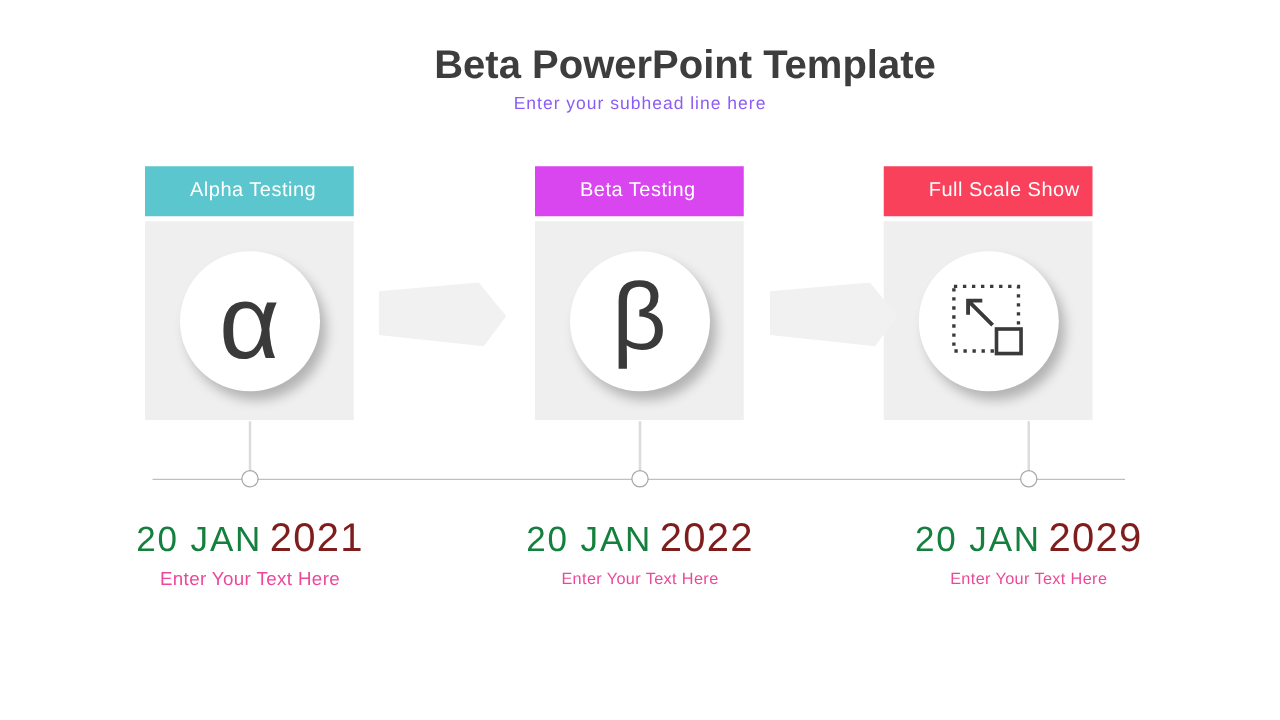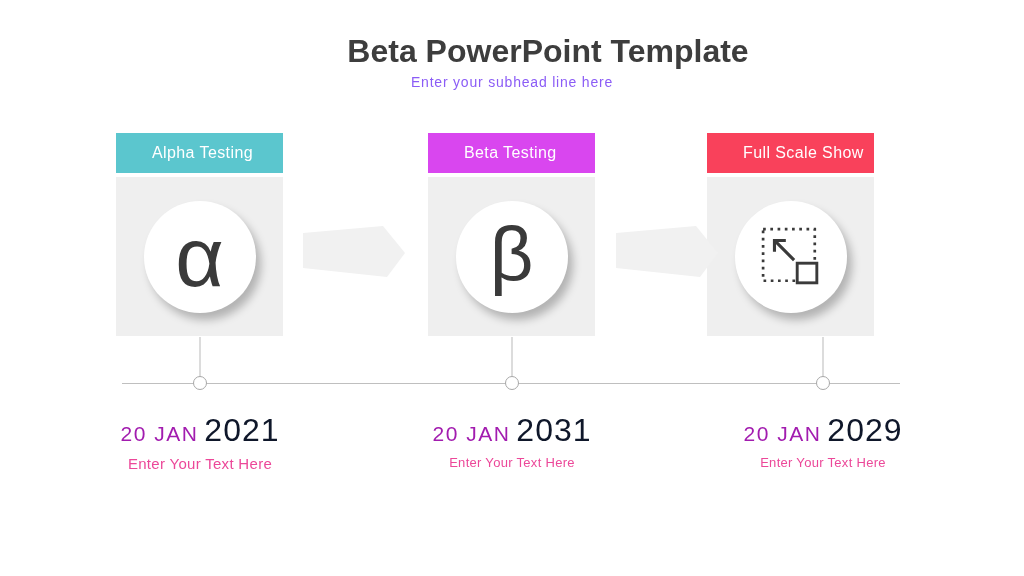--- a/index.html
+++ b/index.html
@@ -43,22 +43,22 @@
     position:absolute; top:337px; width:2px; height:40px; background:#dcdcdc;
   }
   .connector-1 { left:199px; } .connector-2 { left:511px; } .connector-3 { left:822px; }
   .timeline-dot {
     position:absolute; top:376px; width:14px; height:14px; background:#ffffff;
     border:1.5px solid #a8a8a8; border-radius:50%; box-sizing:border-box;
   }
   .dot-1 { left:193px; } .dot-2 { left:505px; } .dot-3 { left:816px; }
   .date-block { position:absolute; top:412px; width:240px; text-align:center; white-space:nowrap; }
   .date-1 { left:80px; } .date-2 { left:392px; } .date-3 { left:703px; }
-  .date-prefix { font-size:21px; letter-spacing:1.5px; color:#a21caf; }
-  .date-year { font-size:32px; color:#0f172a; letter-spacing:1px; margin-left:6px; }
+  .date-prefix { font-size:28px; letter-spacing:1.5px; color:#15803d; }
+  .date-year { font-size:32px; color:#7f1d1d; letter-spacing:1px; margin-left:6px; }
   .caption { position:absolute; top:455px; width:240px; text-align:center; font-weight:500; color:#ec4899; letter-spacing:0.3px; }
   .caption-1 { left:80px; font-size:15px; }
   .caption-2 { left:392px; font-size:13px; }
   .caption-3 { left:703px; font-size:13px; }
 </style>
 </head>
 <body>
 
 <div class="slide">
 
@@ -108,21 +108,21 @@
   <div class="connector connector-2"></div>
   <div class="connector connector-3"></div>
   <div class="timeline-dot dot-1"></div>
   <div class="timeline-dot dot-2"></div>
   <div class="timeline-dot dot-3"></div>
 
   <div class="date-block date-1">
     <span class="date-prefix">20 JAN</span><span class="date-year">2021</span>
   </div>
   <div class="date-block date-2">
-    <span class="date-prefix">20 JAN</span><span class="date-year">2031</span>
+    <span class="date-prefix">20 JAN</span><span class="date-year">2022</span>
   </div>
   <div class="date-block date-3">
     <span class="date-prefix">20 JAN</span><span class="date-year">2029</span>
   </div>
 
   <div class="caption caption-1">Enter Your Text Here</div>
   <div class="caption caption-2">Enter Your Text Here</div>
   <div class="caption caption-3">Enter Your Text Here</div>
 
 </div>

